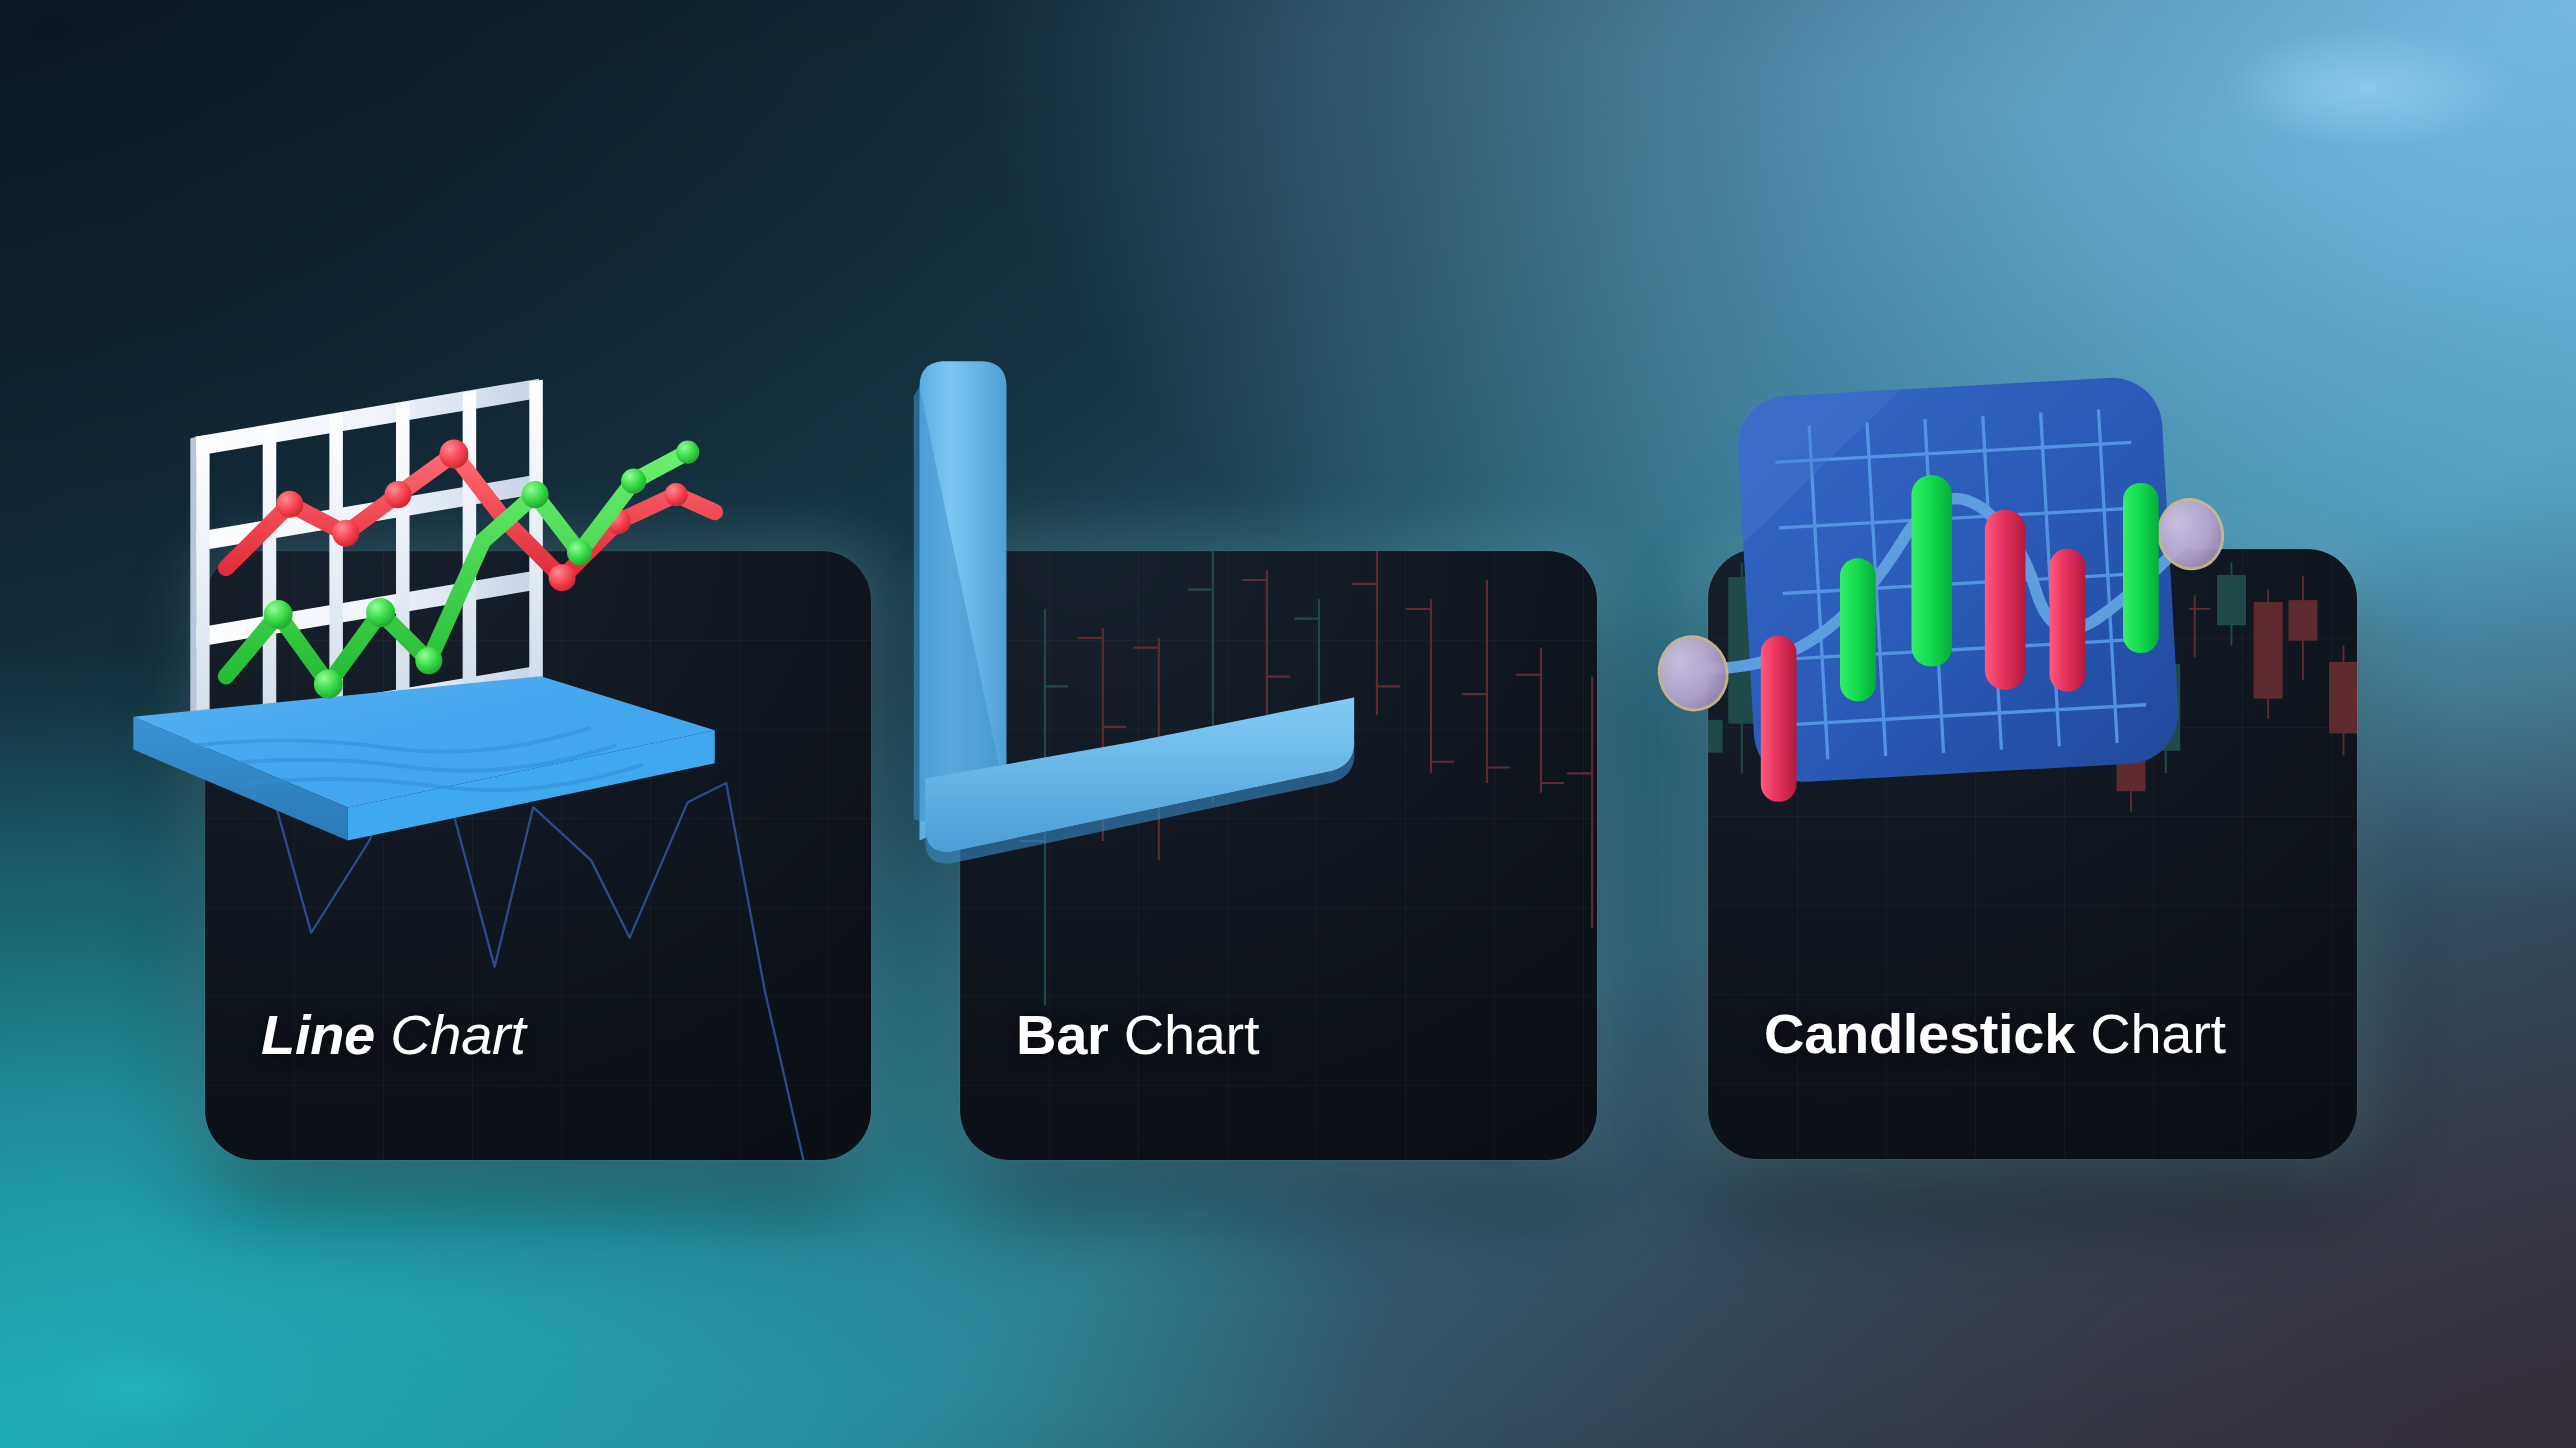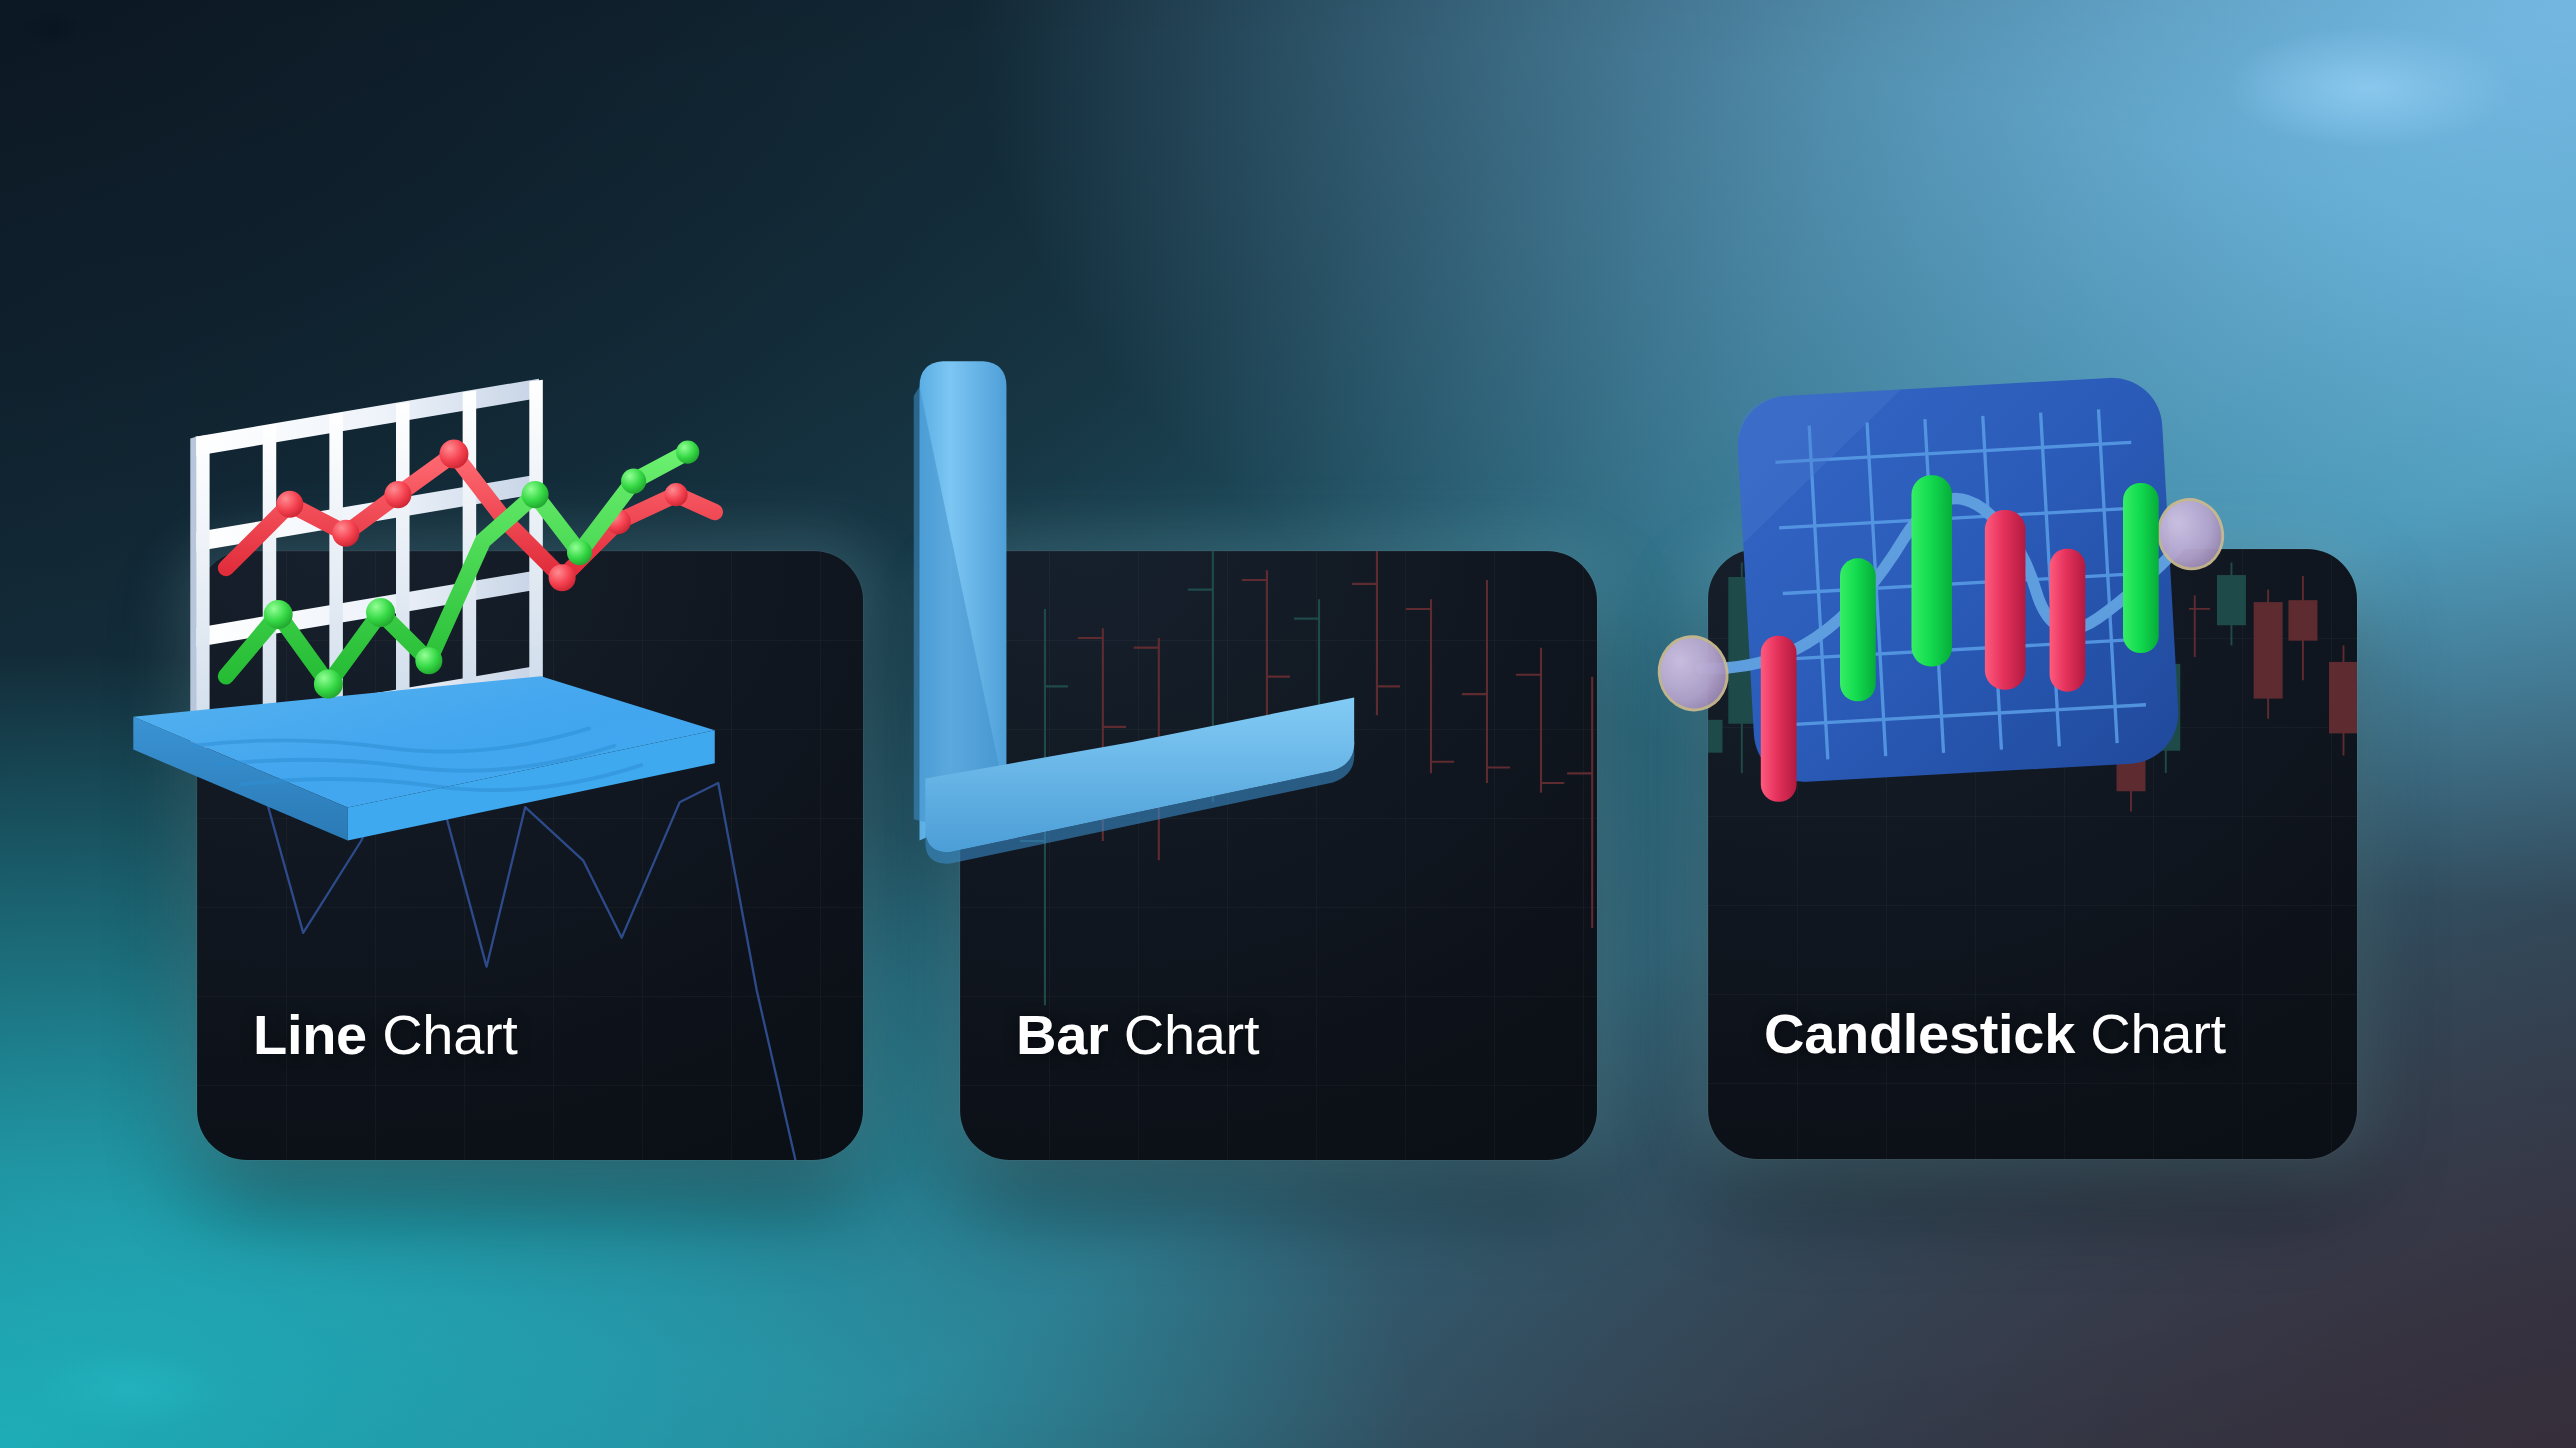--- a/index.html
+++ b/index.html
@@ -52,21 +52,21 @@
   .card svg.bgart { position:absolute; inset:0; width:100%; height:100%; }
   .card-label {
     position:absolute; left:56px; bottom:93px;
     font-size:56px; color:#ffffff; letter-spacing:-0.3px;
     white-space:nowrap; z-index:6;
     text-shadow:0 1.9px 13.5px rgba(0,0,0,.6);
   }
   .card-label .strong { font-weight:700; }
   .card-label .light  { font-weight:400; }
 
-  #card-line  { left:197px;  top:551px;  width:666px;  height:609px; }
+  #card-line  { left:205px;  top:551px;  width:666px;  height:609px;font-style:italic; }
   #card-bar   { left:960px;  top:551px;  width:637px;  height:609px; }
   #card-candle{ left:1708px; top:549px;  width:649px;  height:610px; }
 
   
   #art { position:absolute; inset:0; pointer-events:none; }
   #art svg { position:absolute; top:0; left:0; width:2576px; height:1449px; overflow:visible; }
 </style>
 </head>
 <body>
 

